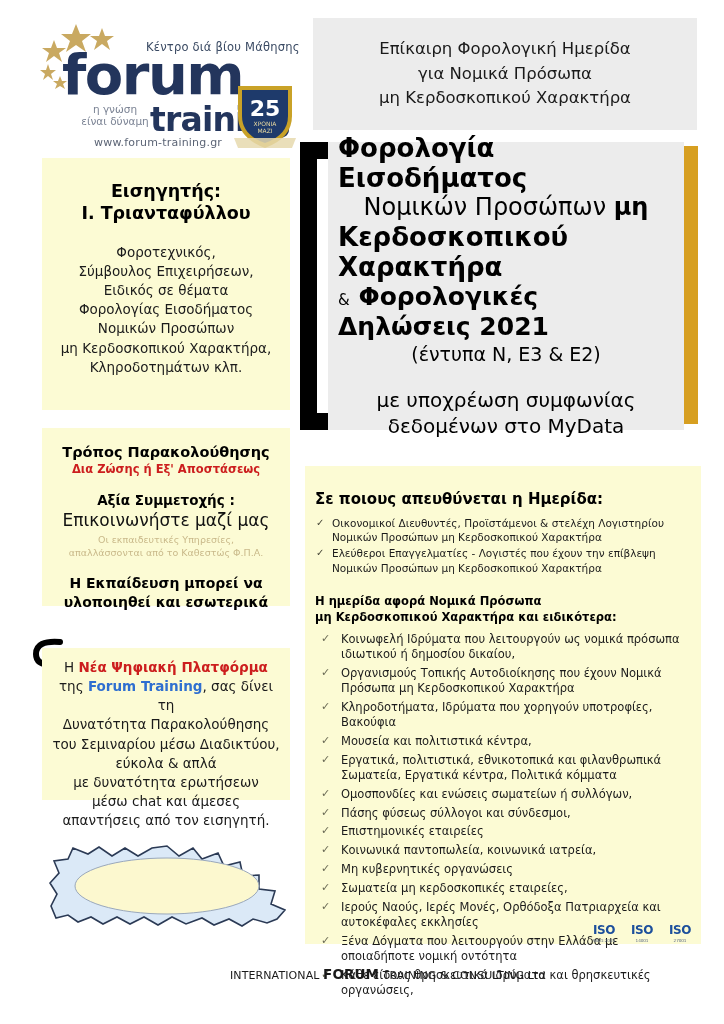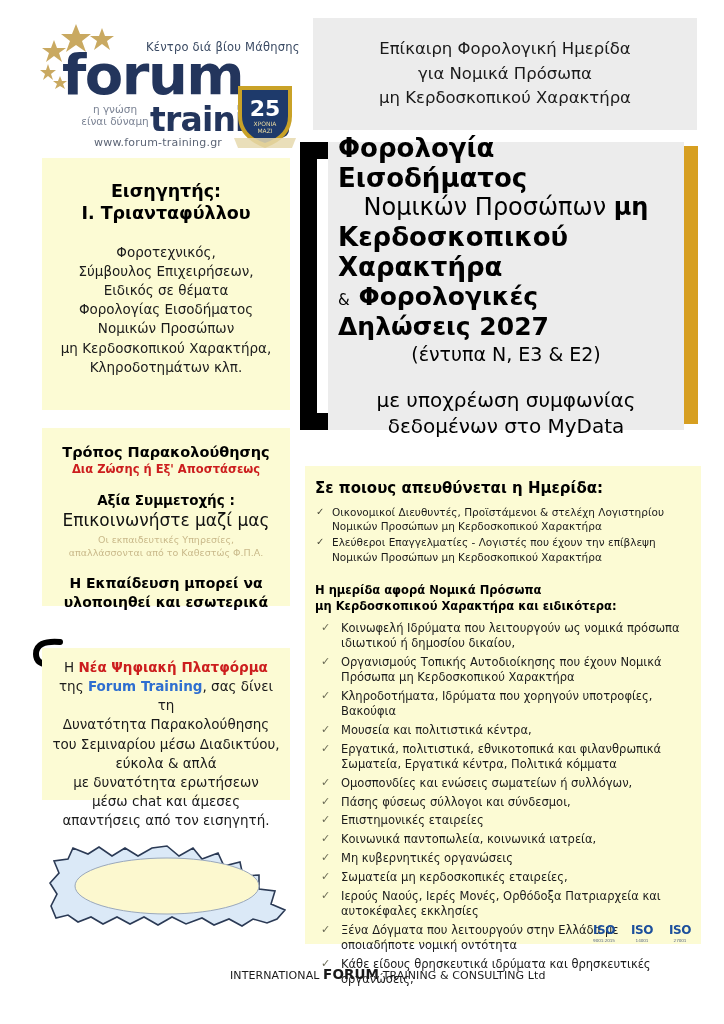--- a/index.html
+++ b/index.html
@@ -103,21 +103,21 @@
 
   
   .burst { position: absolute; left: 48px; top: 845px; width: 238px; height: 82px; }
   .burst-text {
     position: absolute; left: 0; top: 22px; width: 238px;
     text-align: center; font-size: 16px; color: #2f6fd0; line-height: 1.22;
     white-space: pre-line;
   }
 
   
-  .box-right { left: 305px; top: 466px; width: 396px; height: 478px; padding: 13px 12px 0 10px; }
+  .box-right { left: 305px; top: 466px; width: 396px; height: 478px; padding: 24px 12px 0 10px; }
   .r-h1 { font-size: 15px; font-weight: bold; color: #000; }
   .r-list { list-style: none; margin-top: 8px; }
   .r-list li {
     position: relative; padding-left: 17px;
     font-size: 10.5px; color: #1b1b1b; line-height: 1.35; margin-bottom: 2px;
   }
   .r-list li .chk { position: absolute; left: 1px; top: 0px; font-size: 10px; color: #4a4a3a; }
   .r-h2 { margin-top: 18px; font-size: 11.5px; font-weight: bold; color: #000; line-height: 1.4; white-space: pre-line; }
   .r-list2 { list-style: none; margin-top: 7px; }
   .r-list2 li {
@@ -176,21 +176,21 @@
 μη Κερδοσκοπικού Χαρακτήρα</div>
   </div>
 
   <div class="title-wrap">
     <div class="bracket-left"></div>
     <div class="bracket-right"></div>
     <div class="title-inner">
       <div class="t-l1">Φορολογία Εισοδήματος</div>
       <div class="t-l2"><span>Νομικών Προσώπων </span><b>μη</b></div>
       <div class="t-l3">Κερδοσκοπικού Χαρακτήρα</div>
-      <div class="t-l4"><span class="amp">&amp;</span> <span>Φορολογικές Δηλώσεις 2027</span></div>
+      <div class="t-l4"><span class="amp">&amp;</span> <span>Φορολογικές Δηλώσεις 2021</span></div>
       <div class="t-l5">(έντυπα Ν, Ε3 &amp; Ε2)</div>
       <div class="t-l6">με υποχρέωση συμφωνίας
 δεδομένων στο MyData</div>
     </div>
   </div>
 
   <div class="ybox box-fee">
     <div class="fee-h1">Τρόπος Παρακολούθησης</div>
     <div class="fee-sub">Δια Ζώσης ή Εξ' Αποστάσεως</div>
     <div class="fee-h2">Αξία Συμμετοχής :</div>

